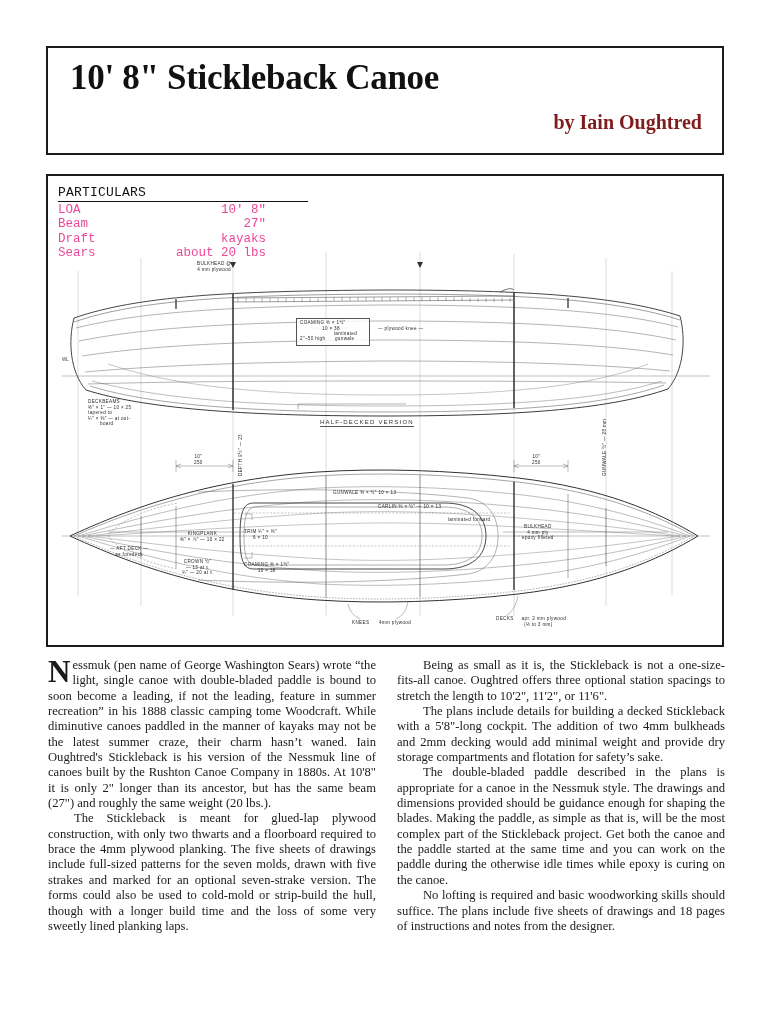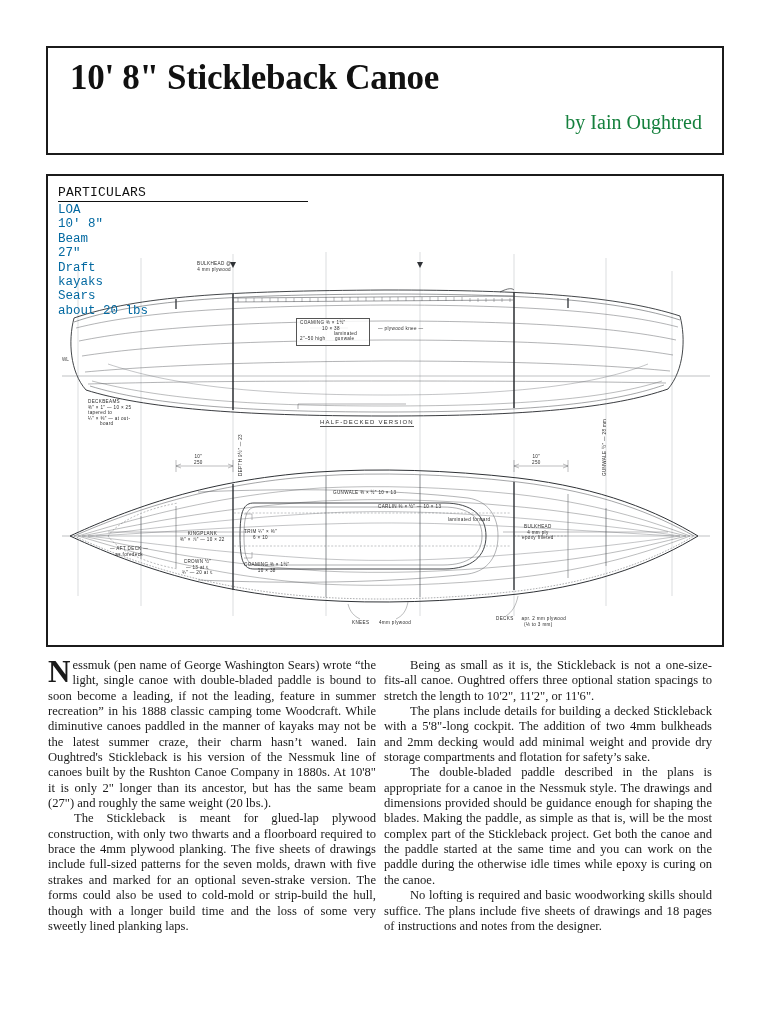--- a/index.html
+++ b/index.html
@@ -29,23 +29,23 @@
   .title-main{
     position:absolute;left:22px;top:10px;
     font-size:35px;font-weight:bold;
     letter-spacing:-0.3px;
     font-family:"Liberation Serif",serif;
     color:#111;
     white-space:nowrap;
   }
   .title-by{
     position:absolute;right:20px;top:63px;
-    font-size:20px;font-weight:normal;
+    font-size:20px;font-weight:bold;
     font-family:"Liberation Serif",serif;
-    color:#15803d;
+    color:#7f1d1d;
     white-space:nowrap;
   }
 
   
   .plan-box{
     position:absolute;
     left:46px;top:174px;width:678px;height:473px;
     border:2.5px solid #1b1b1b;
     box-sizing:border-box;
     background:#fff;
@@ -61,22 +61,21 @@
   }
   .part-head{
     font-size:13px;letter-spacing:0.2px;
     border-bottom:1.6px solid #111;
     padding-bottom:1px;margin-bottom:1px;
     color:#111;
   }
   .part-row{
     display:flex;justify-content:space-between;
     font-size:12.5px;line-height:14.4px;
-    color:#0369a1;
-    flex-direction:column;
+    color:#ec4899;
   }
   .part-row .v{ padding-right:42px; }
 
   
   .drawing{
     position:absolute;left:0;top:0;width:674px;height:469px;
   }
 
   
   .anno{
@@ -124,21 +123,21 @@
   }
   .col{
     position:absolute;top:0;width:328px;
     font-family:"Liberation Serif",serif;
     font-size:12.6px;
     line-height:15.35px;
     text-align:justify;
     color:#1a1a1a;
   }
   .col.left{left:0;}
-  .col.right{left:336px;}
+  .col.right{left:349px;}
   .col p{margin:0;text-indent:26px;}
   .col p.first{text-indent:0;}
   .dropcap{
     float:left;
     font-size:31px;
     line-height:25px;
     font-weight:bold;
     padding:1px 2px 0 0;
     font-family:"Liberation Serif",serif;
   }

